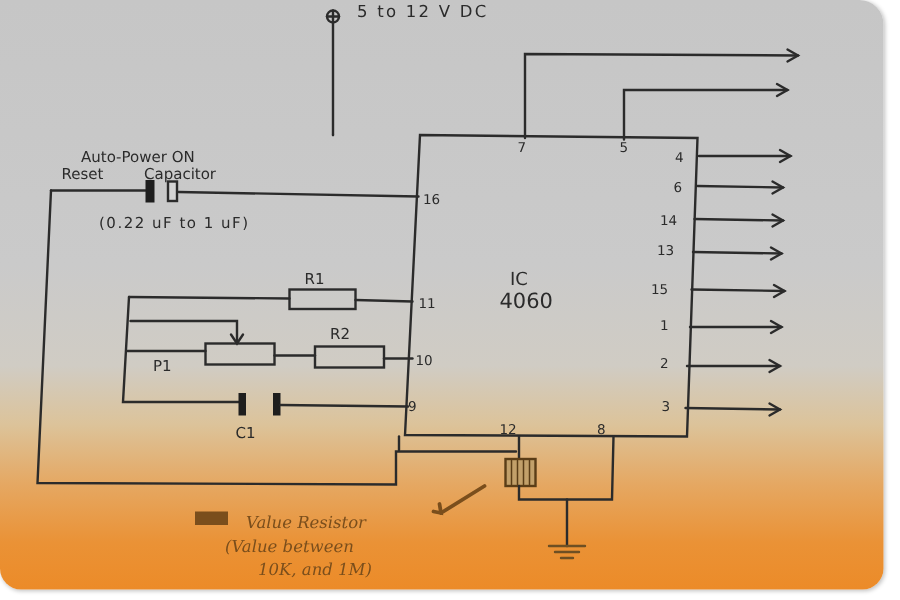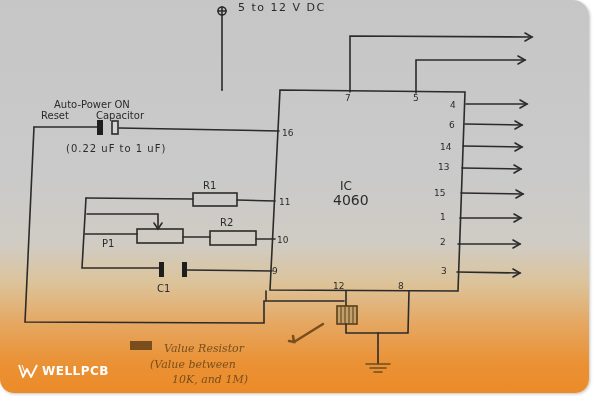--- a/index.html
+++ b/index.html
@@ -125,20 +125,13 @@
       <text x="333" y="289">12</text>
       <text x="398" y="289">8</text>
     </g>
     <g class="note" font-size="11" font-family="DejaVu Serif, serif" font-style="italic">
       <text x="164" y="352">Value Resistor</text>
       <text x="150" y="368">(Value between</text>
       <text x="172" y="383">10K, and 1M)</text>
     </g>
   </svg>
 
-  <div class="logo">
-    <svg width="20" height="14" viewBox="0 0 20 14">
-      <path d="M1 1 L5 13 L9 5 L13 13 L19 1" fill="none" stroke="#ffffff" stroke-width="1.8" stroke-linejoin="round"></path>
-      <path d="M4 1 L7 9" fill="none" stroke="#ffffff" stroke-width="1"></path>
-    </svg>
-    <span>WELLPCB</span>
-  </div>
 </div>
 
 </body></html>

